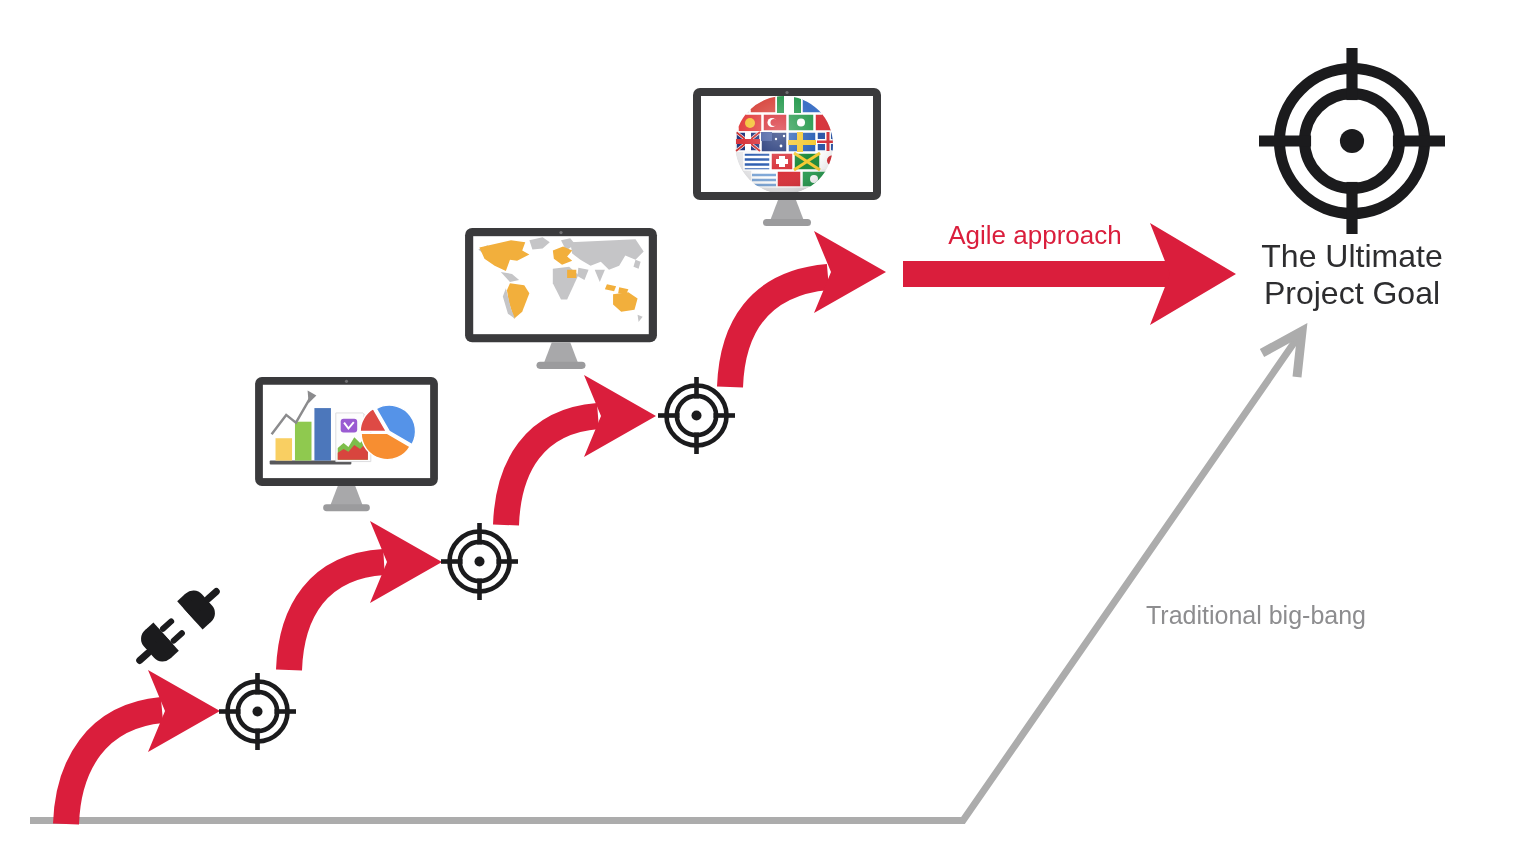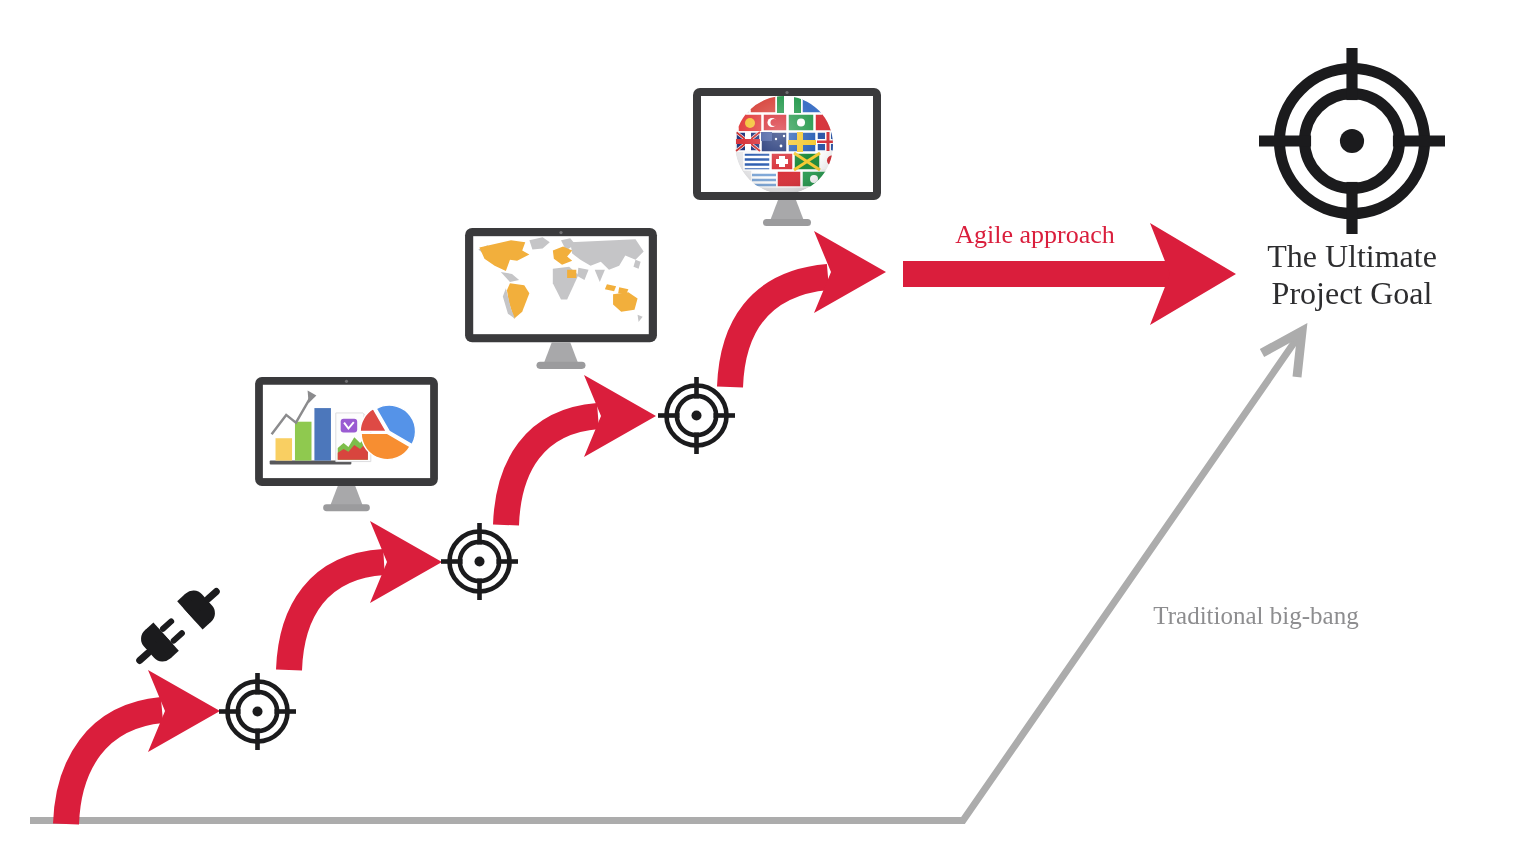--- a/index.html
+++ b/index.html
@@ -1,17 +1,17 @@
 <!DOCTYPE html>
 <html><head>
 <meta charset="utf-8">
 <style>
   html,body{margin:0;padding:0;background:#fff;}
   .stage{position:relative;width:1536px;height:864px;background:#FFFFFF;overflow:hidden;
-         font-family:Liberation Serif, serif;}
+         font-family:Liberation Sans, sans-serif;}
   .abs{position:absolute;}
   .layer{position:absolute;left:0;top:0;}
   .label{position:absolute;text-align:center;}
   .label-agile{left:905px;top:220px;width:260px;font-size:26px;font-weight:500;color:#DA1E3C;}
   .label-goal{left:1244px;top:238px;width:216px;font-size:32px;line-height:37px;font-weight:500;color:#2D2D2F;}
   .label-trad{left:1125px;top:601px;width:262px;font-size:25px;line-height:29px;font-weight:400;color:#8D8D8F;text-align:center;}
   .label span{display:block;}
 </style>
 </head>
 <body>

